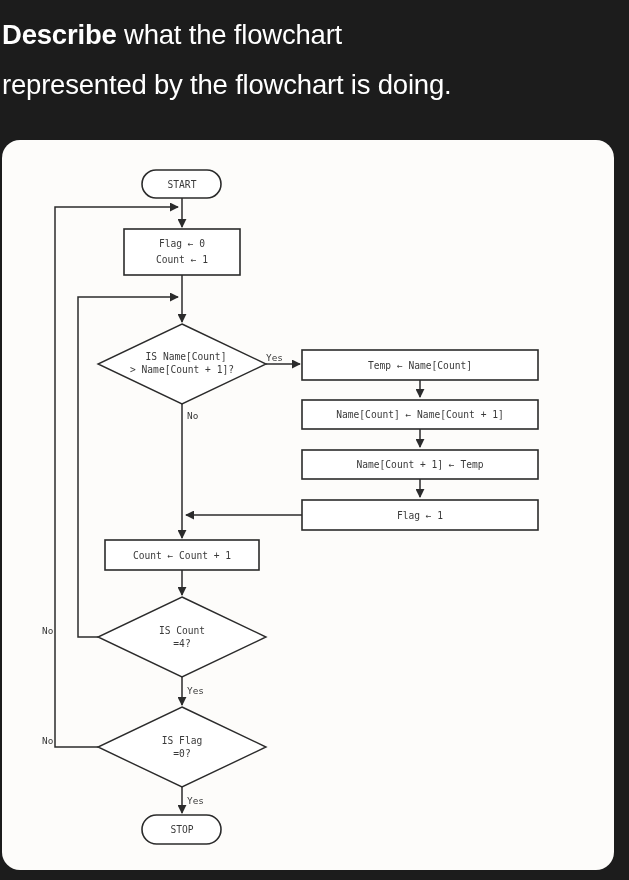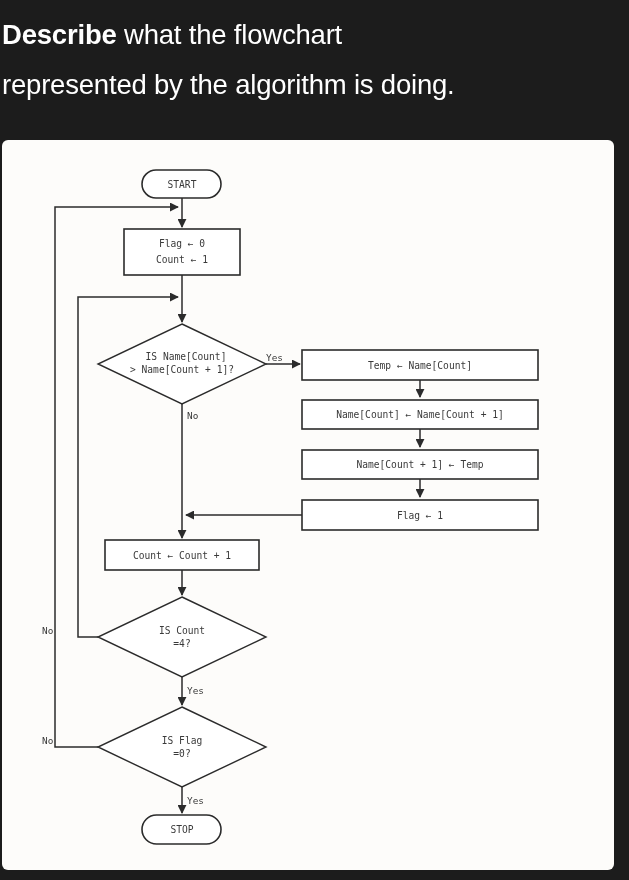--- a/index.html
+++ b/index.html
@@ -44,21 +44,21 @@
   }
 
   
   .card {
     position: absolute;
     left: 2px;
     top: 140px;
     width: 612px;
     height: 730px;
     background: #fdfcfa;
-    border-radius: 6px;
+    border-radius: 18px;
     overflow: hidden;
   }
   .card svg {
     display: block;
     position: absolute;
     left: 0;
     top: 0;
   }
 
   
@@ -97,21 +97,21 @@
     dominant-baseline: middle;
   }
 </style>
 </head>
 <body>
 
 <div id="app">
 
   <div class="prompt">
     <span class="prompt-line"><span class="lead">Describe</span><span> what the flowchart</span></span>
-    <span class="prompt-line">represented by the algorithm is doing.</span>
+    <span class="prompt-line">represented by the flowchart is doing.</span>
   </div>
 
   <div class="card">
     <svg width="612" height="730" viewBox="0 0 612 730">
       <defs>
         <marker id="arrow" viewBox="0 0 10 10" refX="9" refY="5" markerWidth="6" markerHeight="6" orient="auto-start-reverse">
           <path d="M 0 0 L 10 5 L 0 10 z" fill="#2b2b2b"></path>
         </marker>
       </defs>
 

